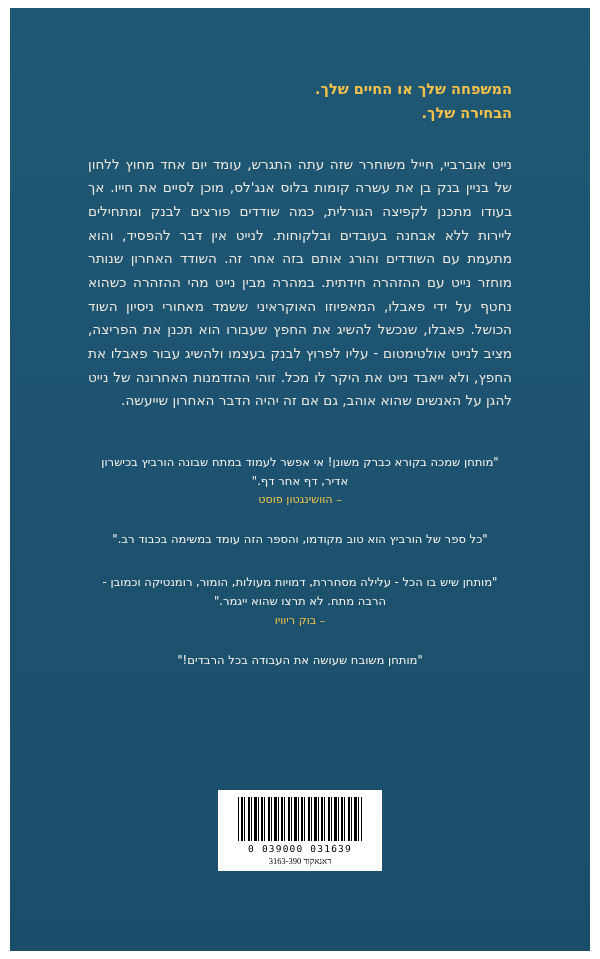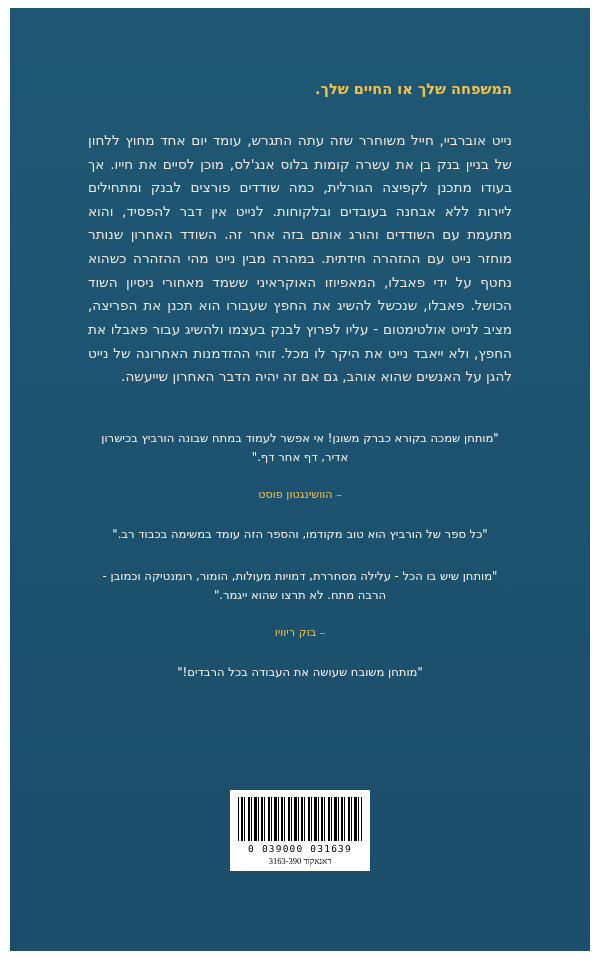--- a/index.html
+++ b/index.html
@@ -61,28 +61,28 @@
     text-align: center;
   }
   .review-text {
     color: #f6f3ec;
     font-size: 11.6px;
     line-height: 1.62;
   }
   .review-source {
     color: #f2c14b;
     font-size: 11.2px;
-    margin-top: 21px;
+    margin-top: 3px;
   }
   .barcode-block {
     position: absolute;
     left: 50%;
     transform: translateX(-50%);
     top: 782px;
-    width: 140px;
+    width: 164px;
     background: #ffffff;
     padding: 7px 8px 5px 8px;
     box-sizing: border-box;
     text-align: center;
   }
   .barcode-bars {
     height: 44px;
     width: 124px;
     margin: 0 auto;
     background-image: repeating-linear-gradient(
@@ -113,20 +113,21 @@
 </style>
 </head>
 <body>
 
 <div class="book-back">
 
   <div class="content">
 
     <div class="tagline">
       <div>המשפחה שלך או החיים שלך.</div>
+      <div>הבחירה שלך.</div>
     </div>
 
     <div class="blurb">נייט אוברביי, חייל משוחרר שזה עתה התגרש, עומד יום אחד מחוץ ללחון של בניין בנק בן את עשרה קומות בלוס אנג'לס, מוכן לסיים את חייו. אך בעודו מתכנן לקפיצה הגורלית, כמה שודדים פורצים לבנק ומתחילים ליירות ללא אבחנה בעובדים ובלקוחות. לנייט אין דבר להפסיד, והוא מתעמת עם השודדים והורג אותם בזה אחר זה. השודד האחרון שנותר מוחזר נייט עם ההזהרה חידתית. במהרה מבין נייט מהי ההזהרה כשהוא נחטף על ידי פאבלו, המאפיוזו האוקראיני ששמד מאחורי ניסיון השוד הכושל. פאבלו, שנכשל להשיג את החפץ שעבורו הוא תכנן את הפריצה, מציב לנייט אולטימטום - עליו לפרוץ לבנק בעצמו ולהשיג עבור פאבלו את החפץ, ולא ייאבד נייט את היקר לו מכל. זוהי ההזדמנות האחרונה של נייט להגן על האנשים שהוא אוהב, גם אם זה יהיה הדבר האחרון שייעשה.</div>
 
     <div class="reviews">
 
       <div class="review">
         <div class="review-text">"מותחן שמכה בקורא כברק משונן! אי אפשר לעמוד במתח שבונה הורביץ בכישרון אדיר, דף אחר דף."</div>
         <div class="review-source">– הוושינגטון פוסט</div>
       </div>

